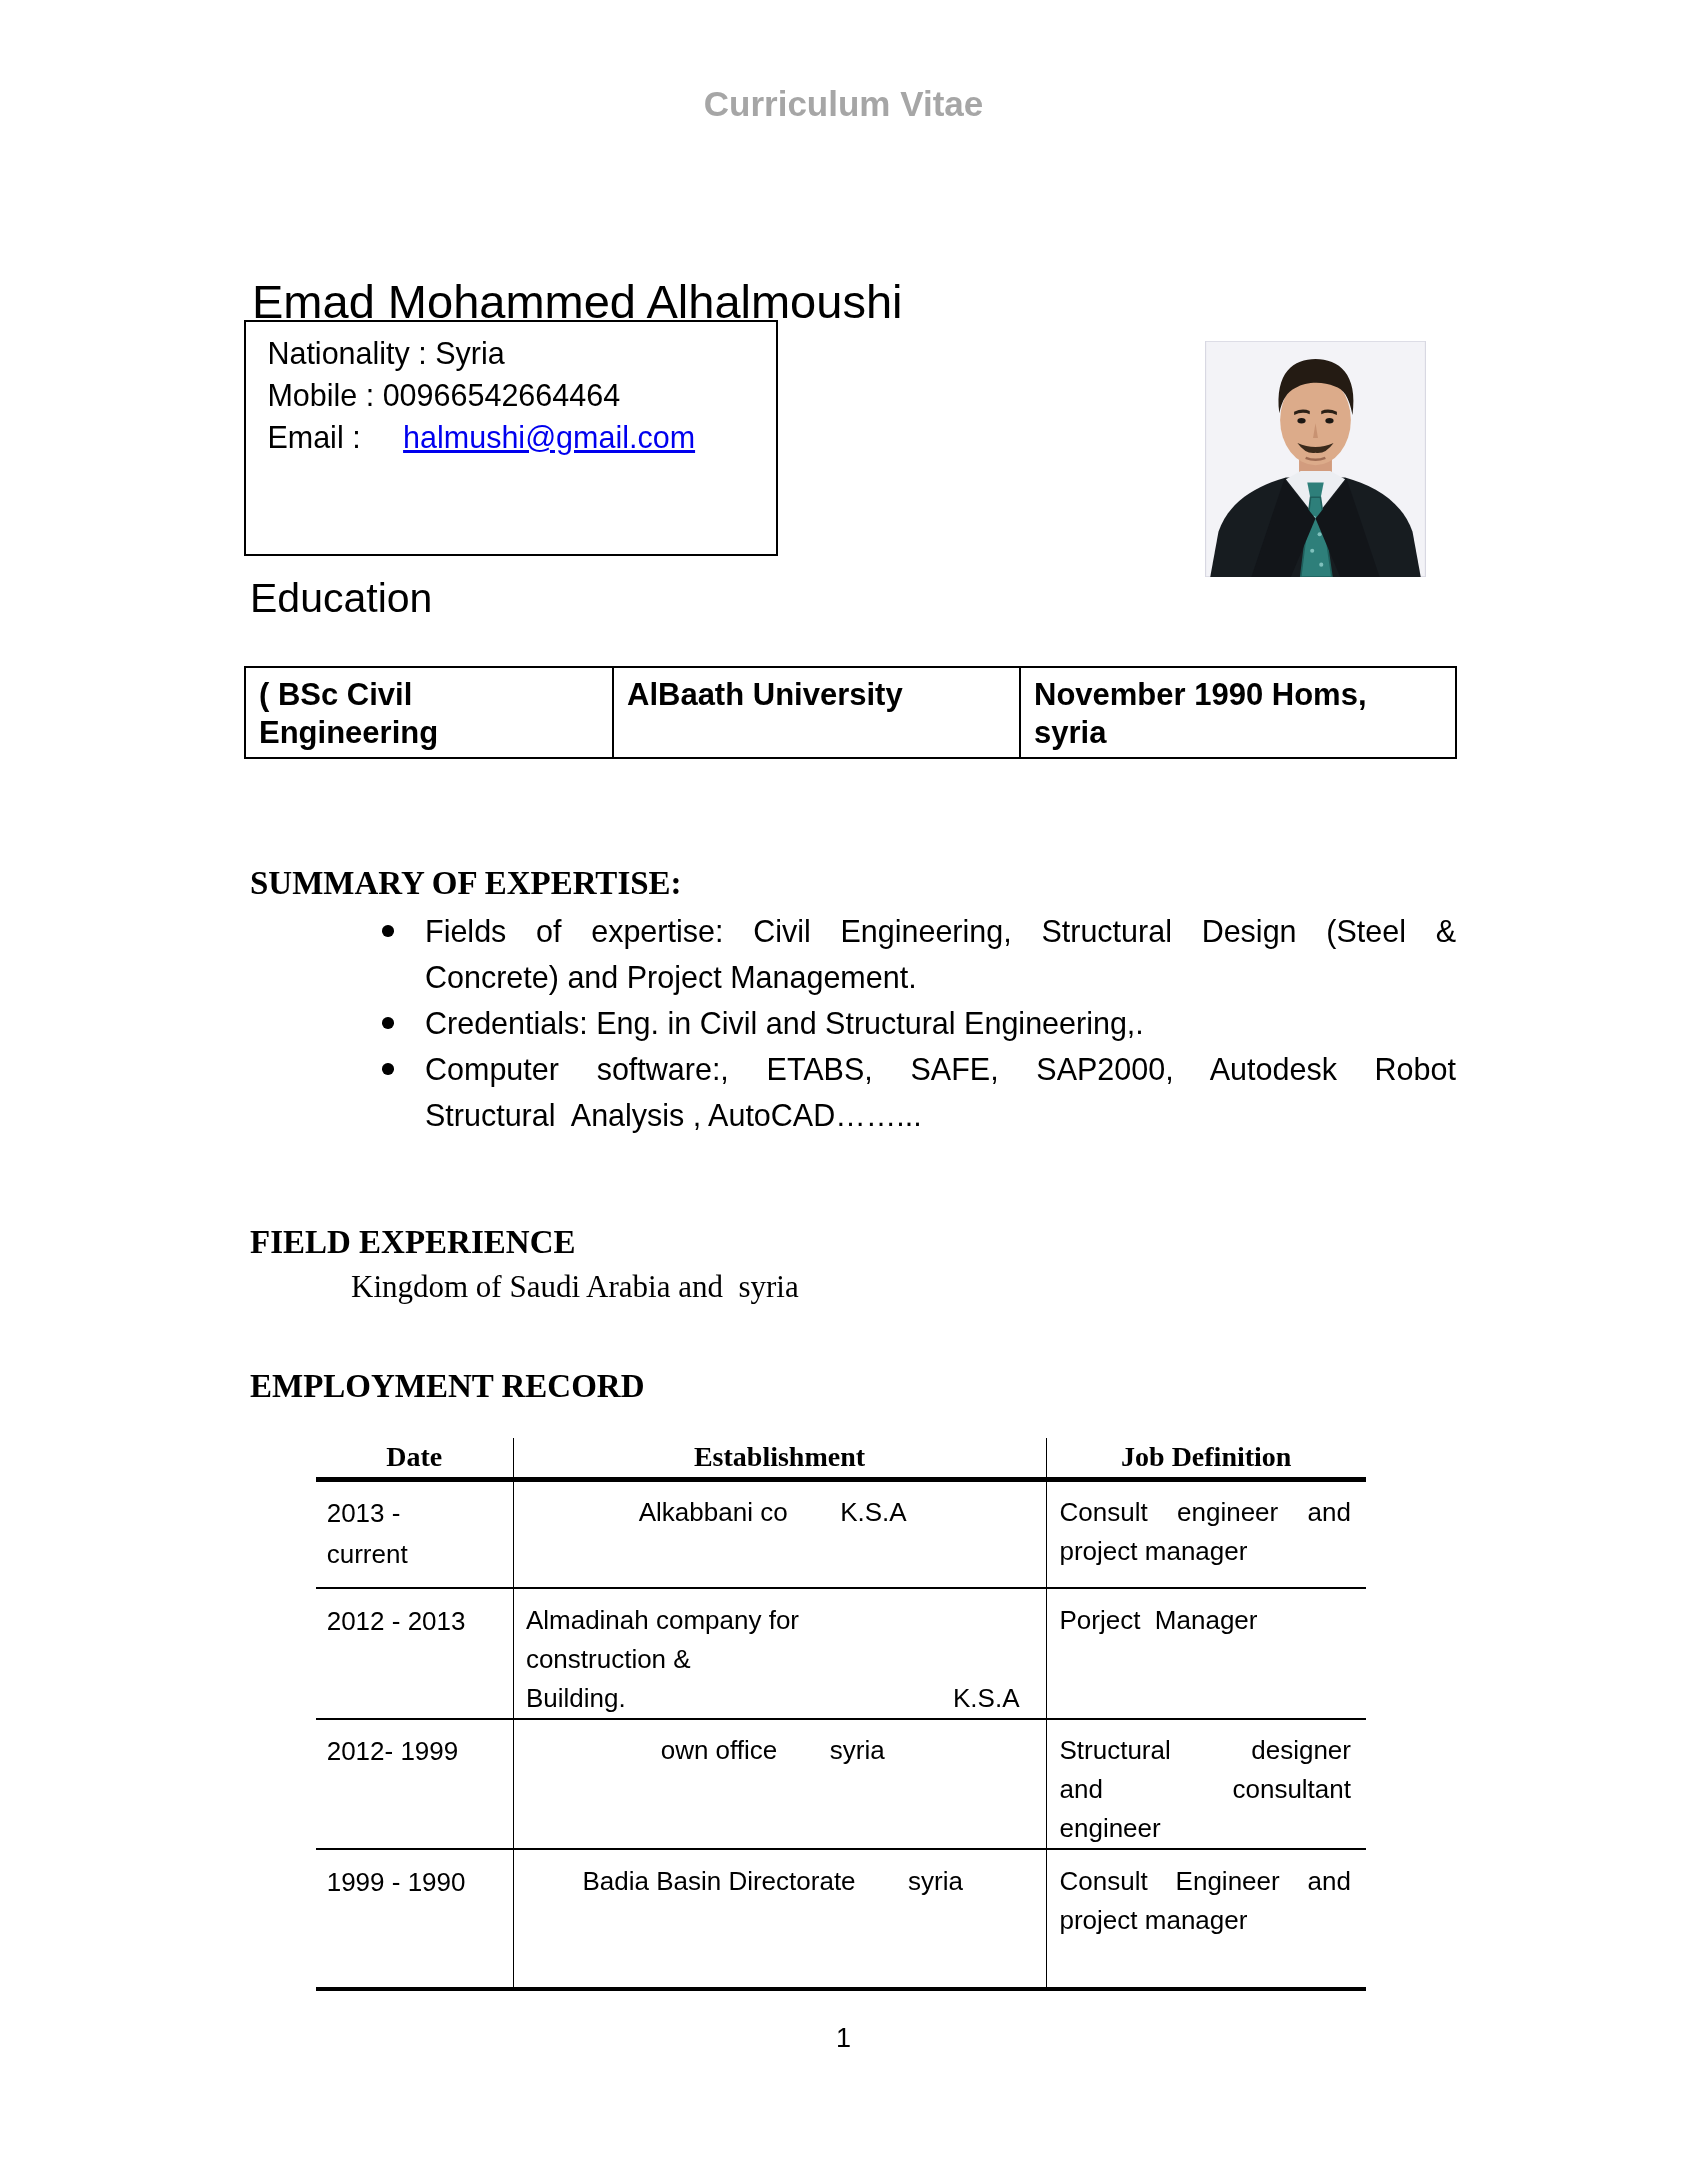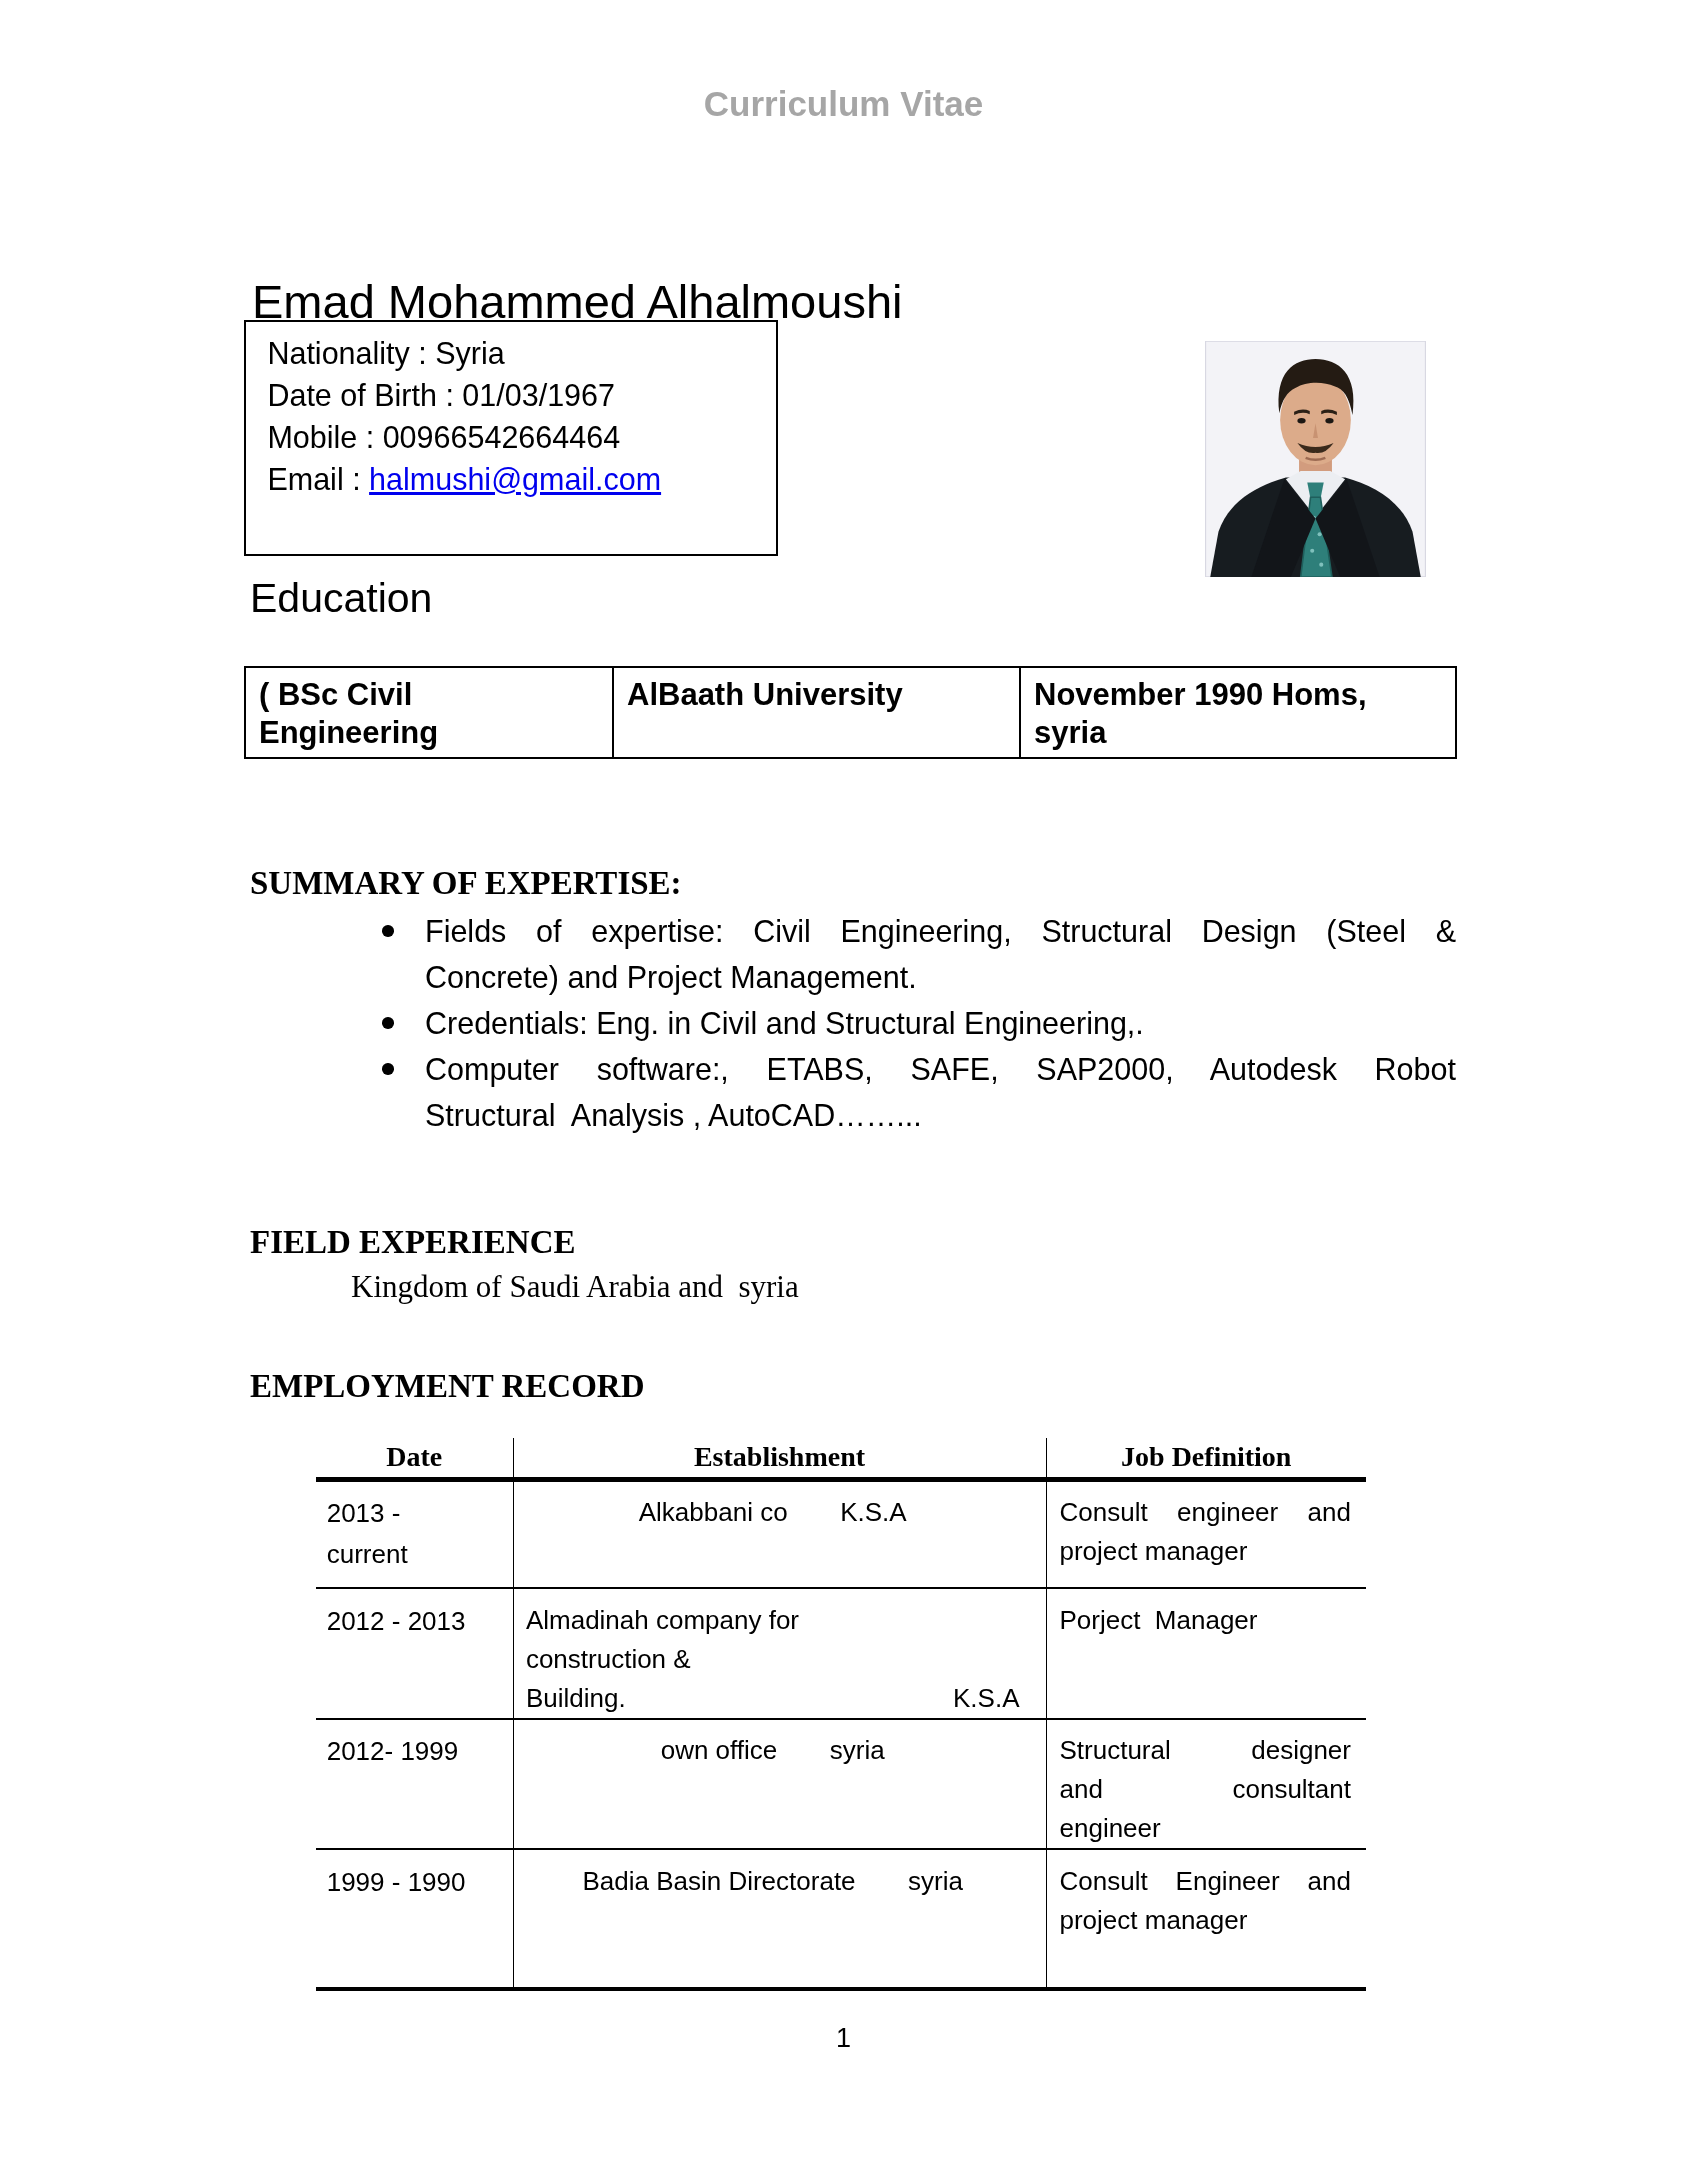--- a/index.html
+++ b/index.html
@@ -10,21 +10,21 @@
   }
   .doc-title {
     position:absolute; top:84px; left:0; width:1687px; text-align:center;
     font-size:35px; font-weight:bold; color:#a6a6a6;
   }
   .person-name { position:absolute; left:252px; top:274px; font-size:47px; }
   .info-box {
     position:absolute; left:244px; top:320px; width:534px; height:236px;
     border:2.5px solid #000; padding:10px 0 0 21.4px; font-size:30.5px; line-height:42px;
   }
-  .email-link { color:#0000ee; text-decoration:underline; cursor:pointer; }
+  .email-link { color:#0000ee; text-decoration:underline; cursor:pointer;margin-left:34px; }
   .photo { position:absolute; left:1205px; top:341px; width:221px; height:236px; }
   .edu-heading { position:absolute; left:250px; top:575px; font-size:41px; }
 
   table { border-collapse:collapse; table-layout:fixed; }
   .edu-table { position:absolute; left:244px; top:666px; width:1211px; }
   .edu-table td {
     border:2.5px solid #000; vertical-align:top; padding:8.2px 8.2px 5px 13px;
     font-size:31px; line-height:38px; white-space:pre-line;
   }
   .edu-table .edu-head td { height:61px; font-weight:normal; }
@@ -77,21 +77,20 @@
 <body>
 
 <div class="page">
 
   <div class="doc-title">Curriculum Vitae</div>
 
   <div class="person-name">Emad Mohammed Alhalmoushi</div>
 
   <div class="info-box">
     <div>Nationality : Syria</div>
-    <div>Date of Birth : 01/03/1967</div>
     <div>Mobile : 00966542664464</div>
     <div><span>Email : </span><a class="email-link">halmushi@gmail.com</a></div>
   </div>
 
   <div class="photo">
     <svg width="221" height="236" viewBox="0 0 268 287" xmlns="http://www.w3.org/2000/svg">
       <rect width="268" height="287" fill="#f3f3f7"></rect>
       <rect x="0" y="0" width="268" height="287" fill="none" stroke="#d8d8e2" stroke-width="2"></rect>
       <path d="M6 287 L16 232 C28 196 62 176 98 166 L170 166 C206 176 240 196 252 232 L262 287 Z" fill="#171c20"></path>
       <rect x="114" y="126" width="40" height="48" fill="#d29c7e"></rect>

